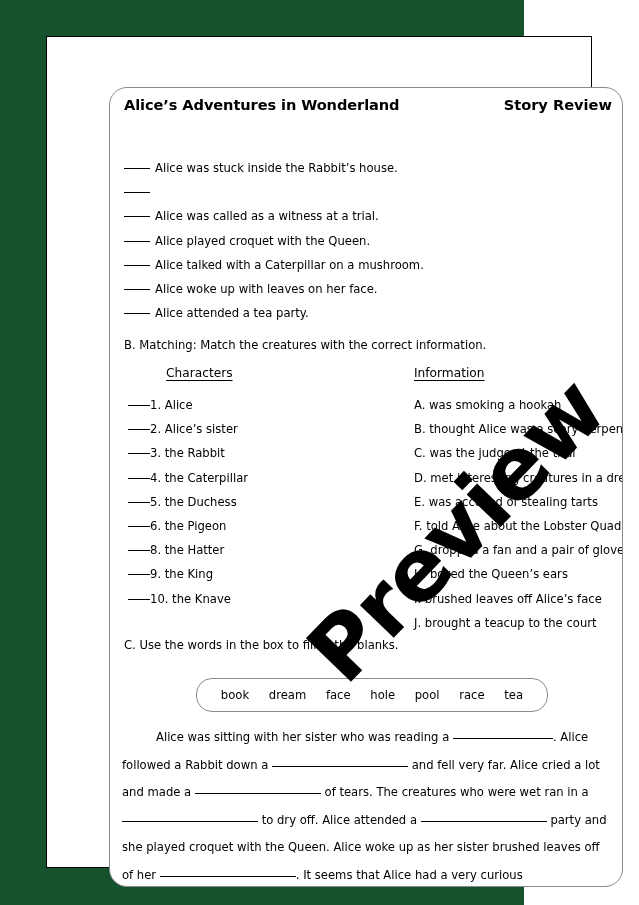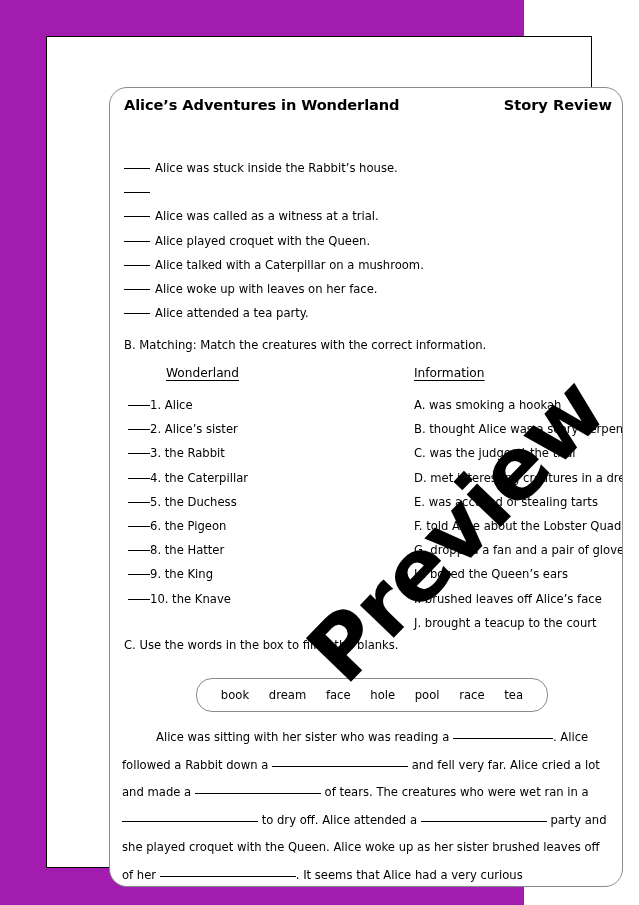--- a/index.html
+++ b/index.html
@@ -15,21 +15,21 @@
     color: #000000;
     overflow: hidden;
   }
 
   
   #page-sheet {
     position: absolute;
     left: 0; top: 0;
     width: 524px;
     height: 905px;
-    background: #a21caf;
+    background: #14532d;
   }
   #page-border {
     position: absolute;
     left: 46px;
     top: 36px;
     width: 546px;
     height: 832px;
     border: 1px solid #000000;
     box-sizing: border-box;
     background: #ffffff;
@@ -240,21 +240,21 @@
             <span class="order-blank"></span><span>Alice woke up with leaves on her face.</span>
           </div>
           <div class="order-item">
             <span class="order-blank"></span><span>Alice attended a tea party.</span>
           </div>
         </div>
 
         <div class="instruction" id="section-b-instruction">B. Matching: Match the creatures with the correct information.</div>
 
         <div id="match-headers">
-          <span class="col-head" id="characters-header">Wonderland</span>
+          <span class="col-head" id="characters-header">Characters</span>
           <span class="col-head" id="information-header">Information</span>
         </div>
 
         <div id="match-body">
 
           <div class="match-col" id="characters-col">
             <div class="match-row">
               <span class="match-blank"></span><span>1. Alice</span>
             </div>
             <div class="match-row">

